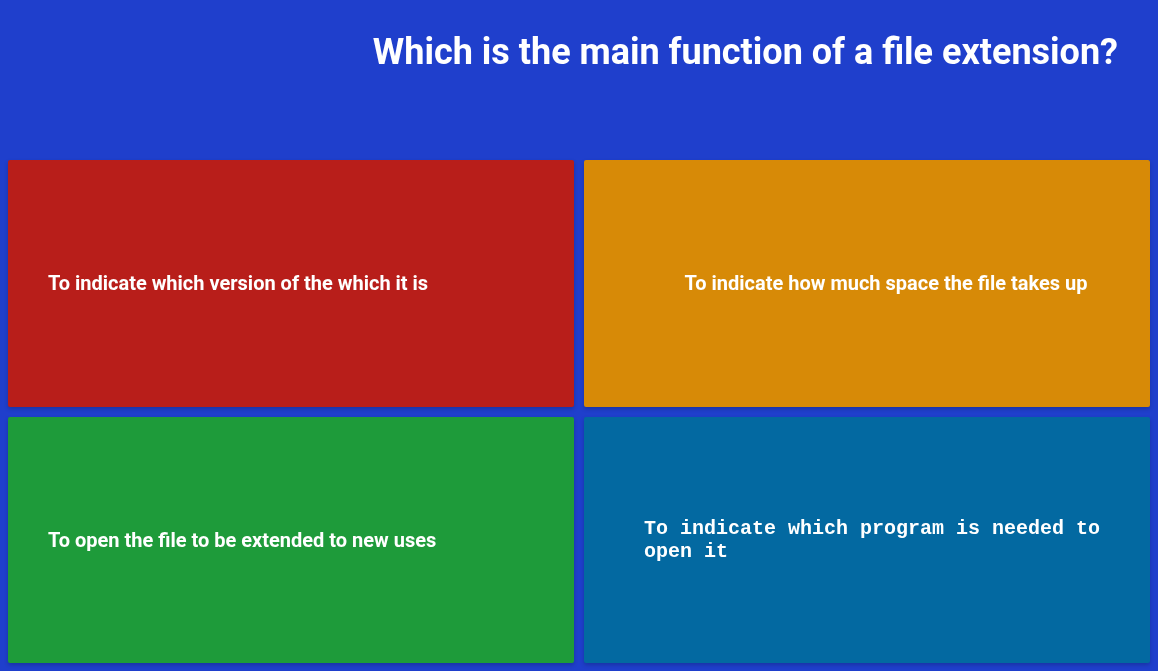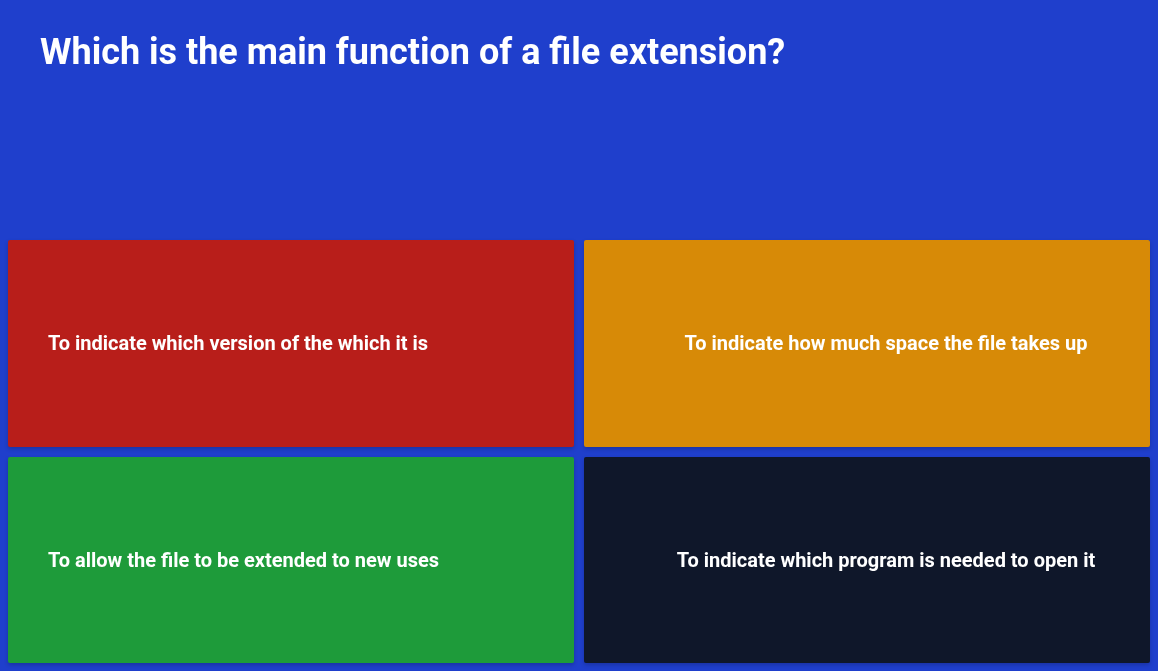--- a/index.html
+++ b/index.html
@@ -14,23 +14,23 @@
       background: #1a1a1a;
       overflow: hidden;
       display: flex;
       flex-direction: column;
     }
     .question-banner {
       background: #1f3fcc;
       color: #fff;
       display: flex;
       align-items: flex-start;
-      justify-content: flex-start;
+      justify-content: flex-end;
       padding: 30px 40px 60px 40px;
-      height: 240px;
+      height: 160px;
     }
     .question-text {
       font-size: 36px;
       font-weight: 700;
       text-align: center;
       line-height: 1.25;
     }
     .answers-grid {
       flex: 1;
       display: grid;
@@ -49,21 +49,21 @@
       font-size: 20px;
       font-weight: 700;
       cursor: pointer;
       user-select: none;
       box-shadow: 0 2px 4px rgba(0,0,0,0.2);
       border-radius: 2px;
     }
     .answer-tile.red    { background: #b81e1a; }
     .answer-tile.orange { background: #d78a07; }
     .answer-tile.green  { background: #1e9b3a; }
-    .answer-tile.skyblue{ background: #0f172a; }
+    .answer-tile.skyblue{ background: #0369a1; font-family: Liberation Mono, monospace; }
     .answer-tile.orange,
     .answer-tile.skyblue {
       justify-content: center;
       padding-left: 60px;
       padding-right: 22px;
     }
   </style>
 </head>
 <body>
 
@@ -75,20 +75,20 @@
 
   <div class="answer-tile red">
     <span>To indicate which version of the which it is</span>
   </div>
 
   <div class="answer-tile orange">
     <span>To indicate how much space the file takes up</span>
   </div>
 
   <div class="answer-tile green">
-    <span>To allow the file to be extended to new uses</span>
+    <span>To open the file to be extended to new uses</span>
   </div>
 
   <div class="answer-tile skyblue">
     <span>To indicate which program is needed to open it</span>
   </div>
 
 </div>
 
 </body></html>

